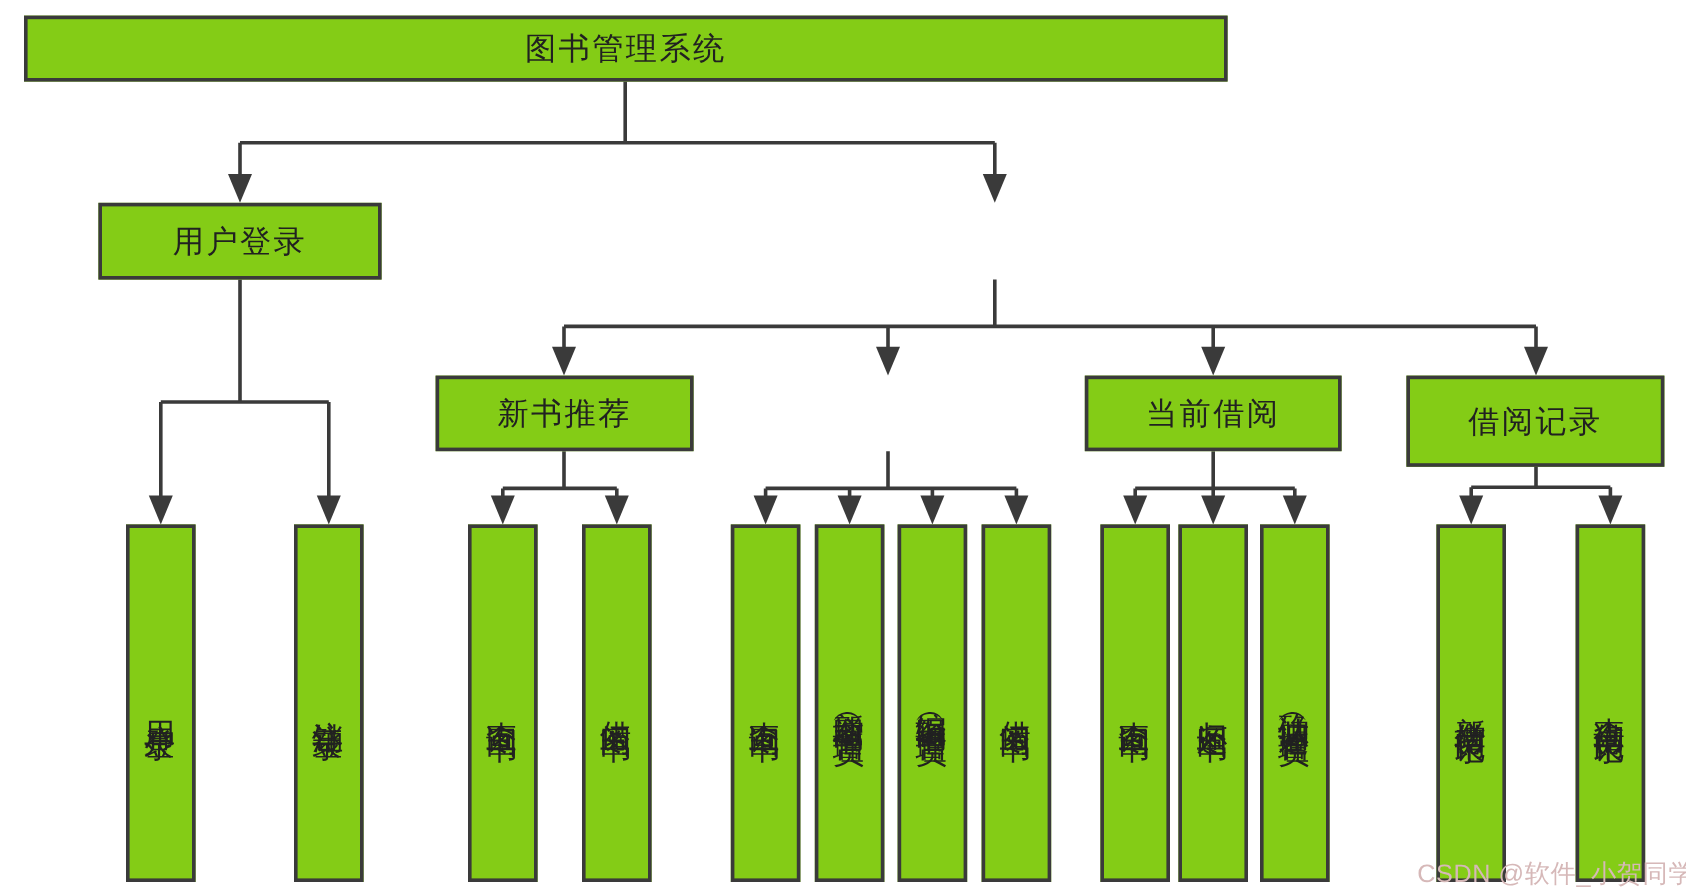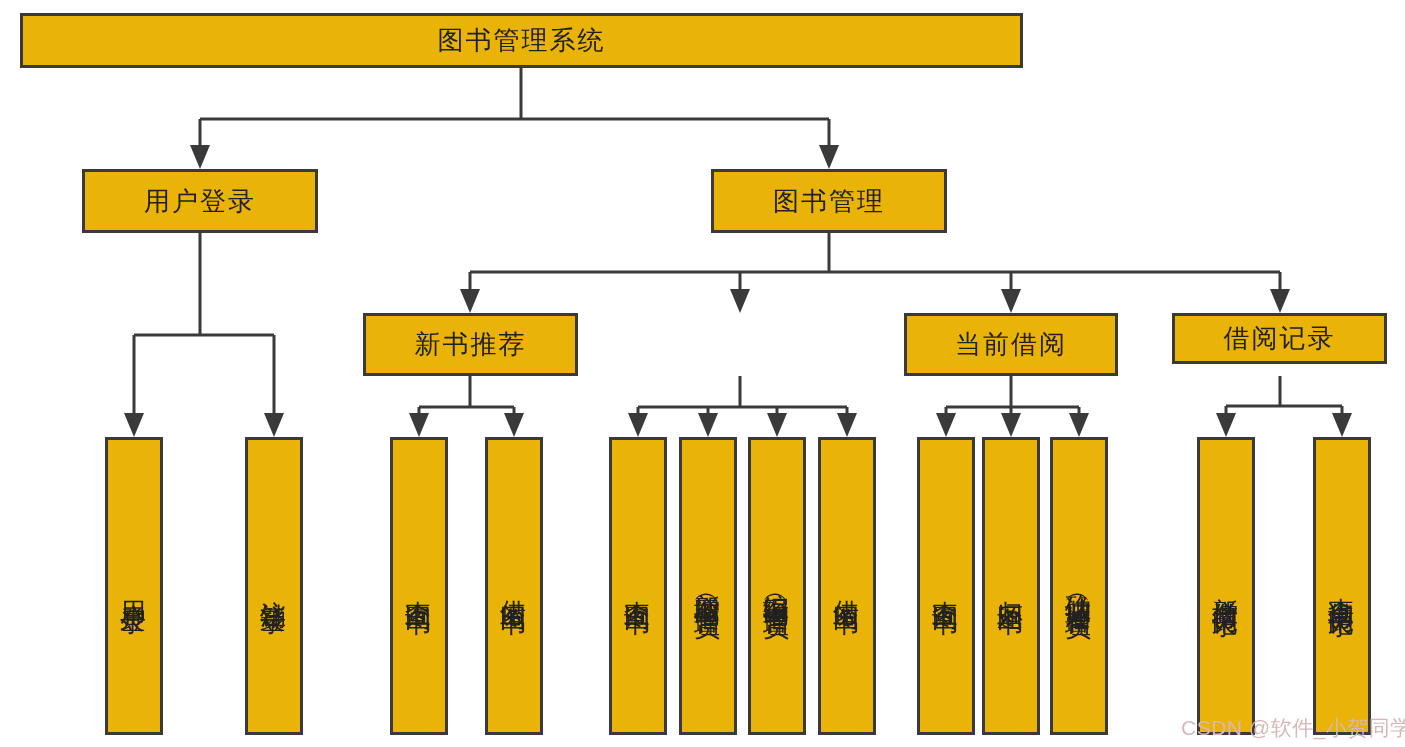--- a/index.html
+++ b/index.html
@@ -4,21 +4,21 @@
 <style>
   html,body{margin:0;padding:0;background:#ffffff;}
   .canvas{
     position:relative;width:1405px;height:747px;background:#ffffff;
     font-family:"Liberation Sans",sans-serif;overflow:hidden;
   }
   .connectors{position:absolute;left:0;top:0;width:1405px;height:747px;}
   .connectors path{stroke:#3a3a3a;stroke-width:3;fill:none;}
   .connectors polygon{fill:#3a3a3a;stroke:none;}
   .node{
-    position:absolute;box-sizing:border-box;border:3px solid #3a3a3a;background:#eab308;
+    position:absolute;box-sizing:border-box;border:3px solid #3a3a3a;background:#84cc16;
     display:flex;align-items:center;justify-content:center;
     color:#212121;font-size:26px;letter-spacing:2px;
   }
   .v{
     writing-mode:vertical-rl;text-orientation:mixed;
     font-size:26px;letter-spacing:3px;
   }
   .watermark{
     position:absolute;left:1181px;top:714px;z-index:5;
     font-size:21px;color:#d6b8b8;letter-spacing:0.5px;white-space:nowrap;
@@ -61,25 +61,24 @@
     <polygon points="1069,413 1089,413 1079,437"></polygon>
 
     <path d="M1280 376 V406 M1226 406 H1342 M1226 406 V414 M1342 406 V414"></path>
     <polygon points="1216,413 1236,413 1226,437"></polygon>
     <polygon points="1332,413 1352,413 1342,437"></polygon>
   </svg>
 
   <div class="node" style="left:20px;top:13px;width:1003px;height:55px;">图书管理系统</div>
 
   <div class="node" style="left:82px;top:169px;width:236px;height:64px;">用户登录</div>
-  <div class="node" style="left:711px;top:169px;width:236px;height:64px;">图书管理</div>
 
   <div class="node" style="left:363px;top:313px;width:215px;height:63px;">新书推荐</div>
   <div class="node" style="left:904px;top:313px;width:214px;height:63px;text-align:center;">当前借阅</div>
-  <div class="node" style="left:1172px;top:313px;width:215px;height:51px;">借阅记录</div>
+  <div class="node" style="left:1172px;top:313px;width:215px;height:76px;">借阅记录</div>
 
   <div class="node v" style="left:105px;top:437px;width:58px;height:298px;">用户登录</div>
   <div class="node v" style="left:245px;top:437px;width:58px;height:298px;">注销登录</div>
 
   <div class="node v" style="left:390px;top:437px;width:58px;height:298px;">查询图书</div>
   <div class="node v" style="left:485px;top:437px;width:58px;height:298px;">借阅图书</div>
 
   <div class="node v" style="left:609px;top:437px;width:58px;height:298px;">查询图书</div>
   <div class="node v" style="left:679px;top:437px;width:58px;height:298px;">新增图书（管理员）</div>
   <div class="node v" style="left:748px;top:437px;width:58px;height:298px;">编辑图书（管理员）</div>

